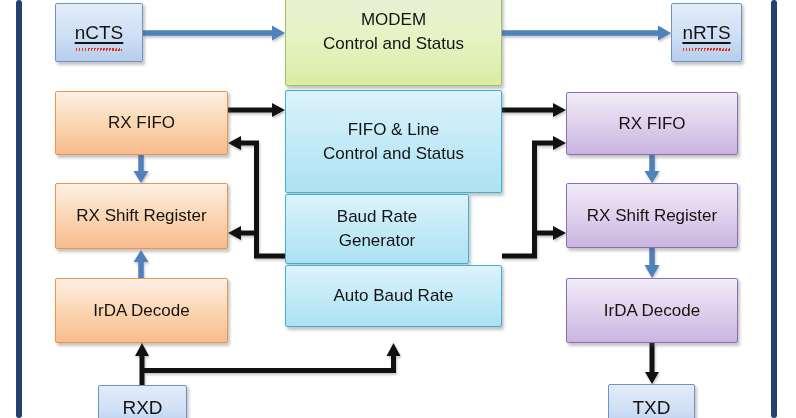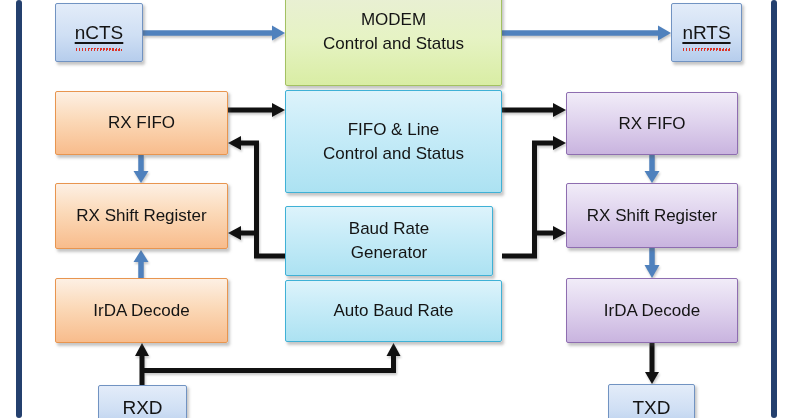--- a/index.html
+++ b/index.html
@@ -152,32 +152,32 @@
     <span class="box-label">FIFO &amp; Line
 Control and Status</span>
   </div>
   <div class="box purple" style="left:566px;top:92px;width:172px;height:63px">
     <span class="box-label">RX FIFO</span>
   </div>
 
   <div class="box orange" style="left:55px;top:183px;width:173px;height:66px">
     <span class="box-label">RX Shift Register</span>
   </div>
-  <div class="box cyan" style="left:285px;top:206px;width:208px;height:70px">
+  <div class="box cyan" style="left:285px;top:194px;width:184px;height:70px">
     <span class="box-label">Baud Rate
 Generator</span>
   </div>
   <div class="box purple" style="left:566px;top:183px;width:172px;height:65px">
     <span class="box-label">RX Shift Register</span>
   </div>
 
   <div class="box orange" style="left:55px;top:278px;width:173px;height:65px">
     <span class="box-label">IrDA Decode</span>
   </div>
-  <div class="box cyan" style="left:285px;top:280px;width:217px;height:62px">
+  <div class="box cyan" style="left:285px;top:265px;width:217px;height:62px">
     <span class="box-label">Auto Baud Rate</span>
   </div>
   <div class="box purple" style="left:566px;top:278px;width:172px;height:65px">
     <span class="box-label">IrDA Decode</span>
   </div>
 
   <div class="box blue pin" style="left:98px;top:385px;width:89px;height:46px">
     <span class="box-label">RXD</span>
   </div>
   <div class="box blue pin" style="left:608px;top:384px;width:87px;height:47px">

